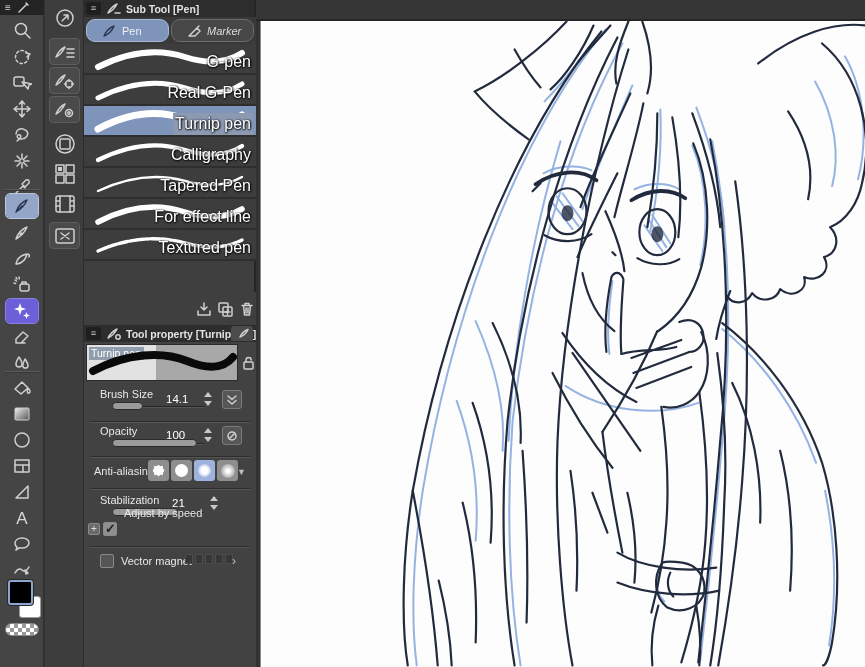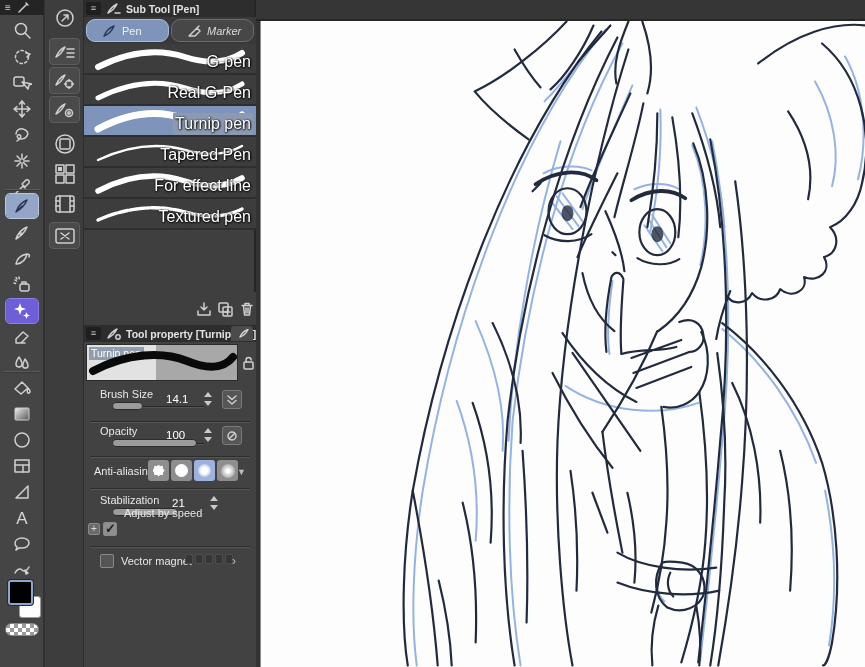--- a/index.html
+++ b/index.html
@@ -337,20 +337,26 @@
           <svg width="160" height="29">
               <path d="M8,22 C40,6 70,4 95,12 C120,20 138,17 152,8" stroke="#fff" stroke-width="5" fill="none" stroke-linecap="round"></path>
             </svg>
           <span class="bname">Real G-Pen</span>
         </div>
         <div class="brow sel">
           <svg width="160" height="29">
               <path d="M8,22 C40,5 70,3 95,12 C120,21 138,18 152,8" stroke="#fff" stroke-width="7" fill="none" stroke-linecap="round"></path>
             </svg>
           <span class="bname">Turnip pen</span>
+        </div>
+        <div class="brow">
+          <svg width="160" height="29">
+              <path d="M8,22 C40,6 70,4 95,12 C120,20 138,17 152,8" stroke="#fff" stroke-width="4.2" fill="none" stroke-linecap="round"></path>
+            </svg>
+          <span class="bname">Calligraphy</span>
         </div>
         <div class="brow">
           <svg width="160" height="29">
               <path d="M8,22 C40,7 70,5 95,12 C120,19 138,16 152,8" stroke="#fff" stroke-width="2.4" fill="none" stroke-linecap="round"></path>
             </svg>
           <span class="bname">Tapered Pen</span>
         </div>
         <div class="brow">
           <svg width="160" height="29">
               <path d="M8,22 C40,5 70,4 95,12 C120,20 138,17 152,9" stroke="#fff" stroke-width="5.5" fill="none" stroke-linecap="round"></path>

